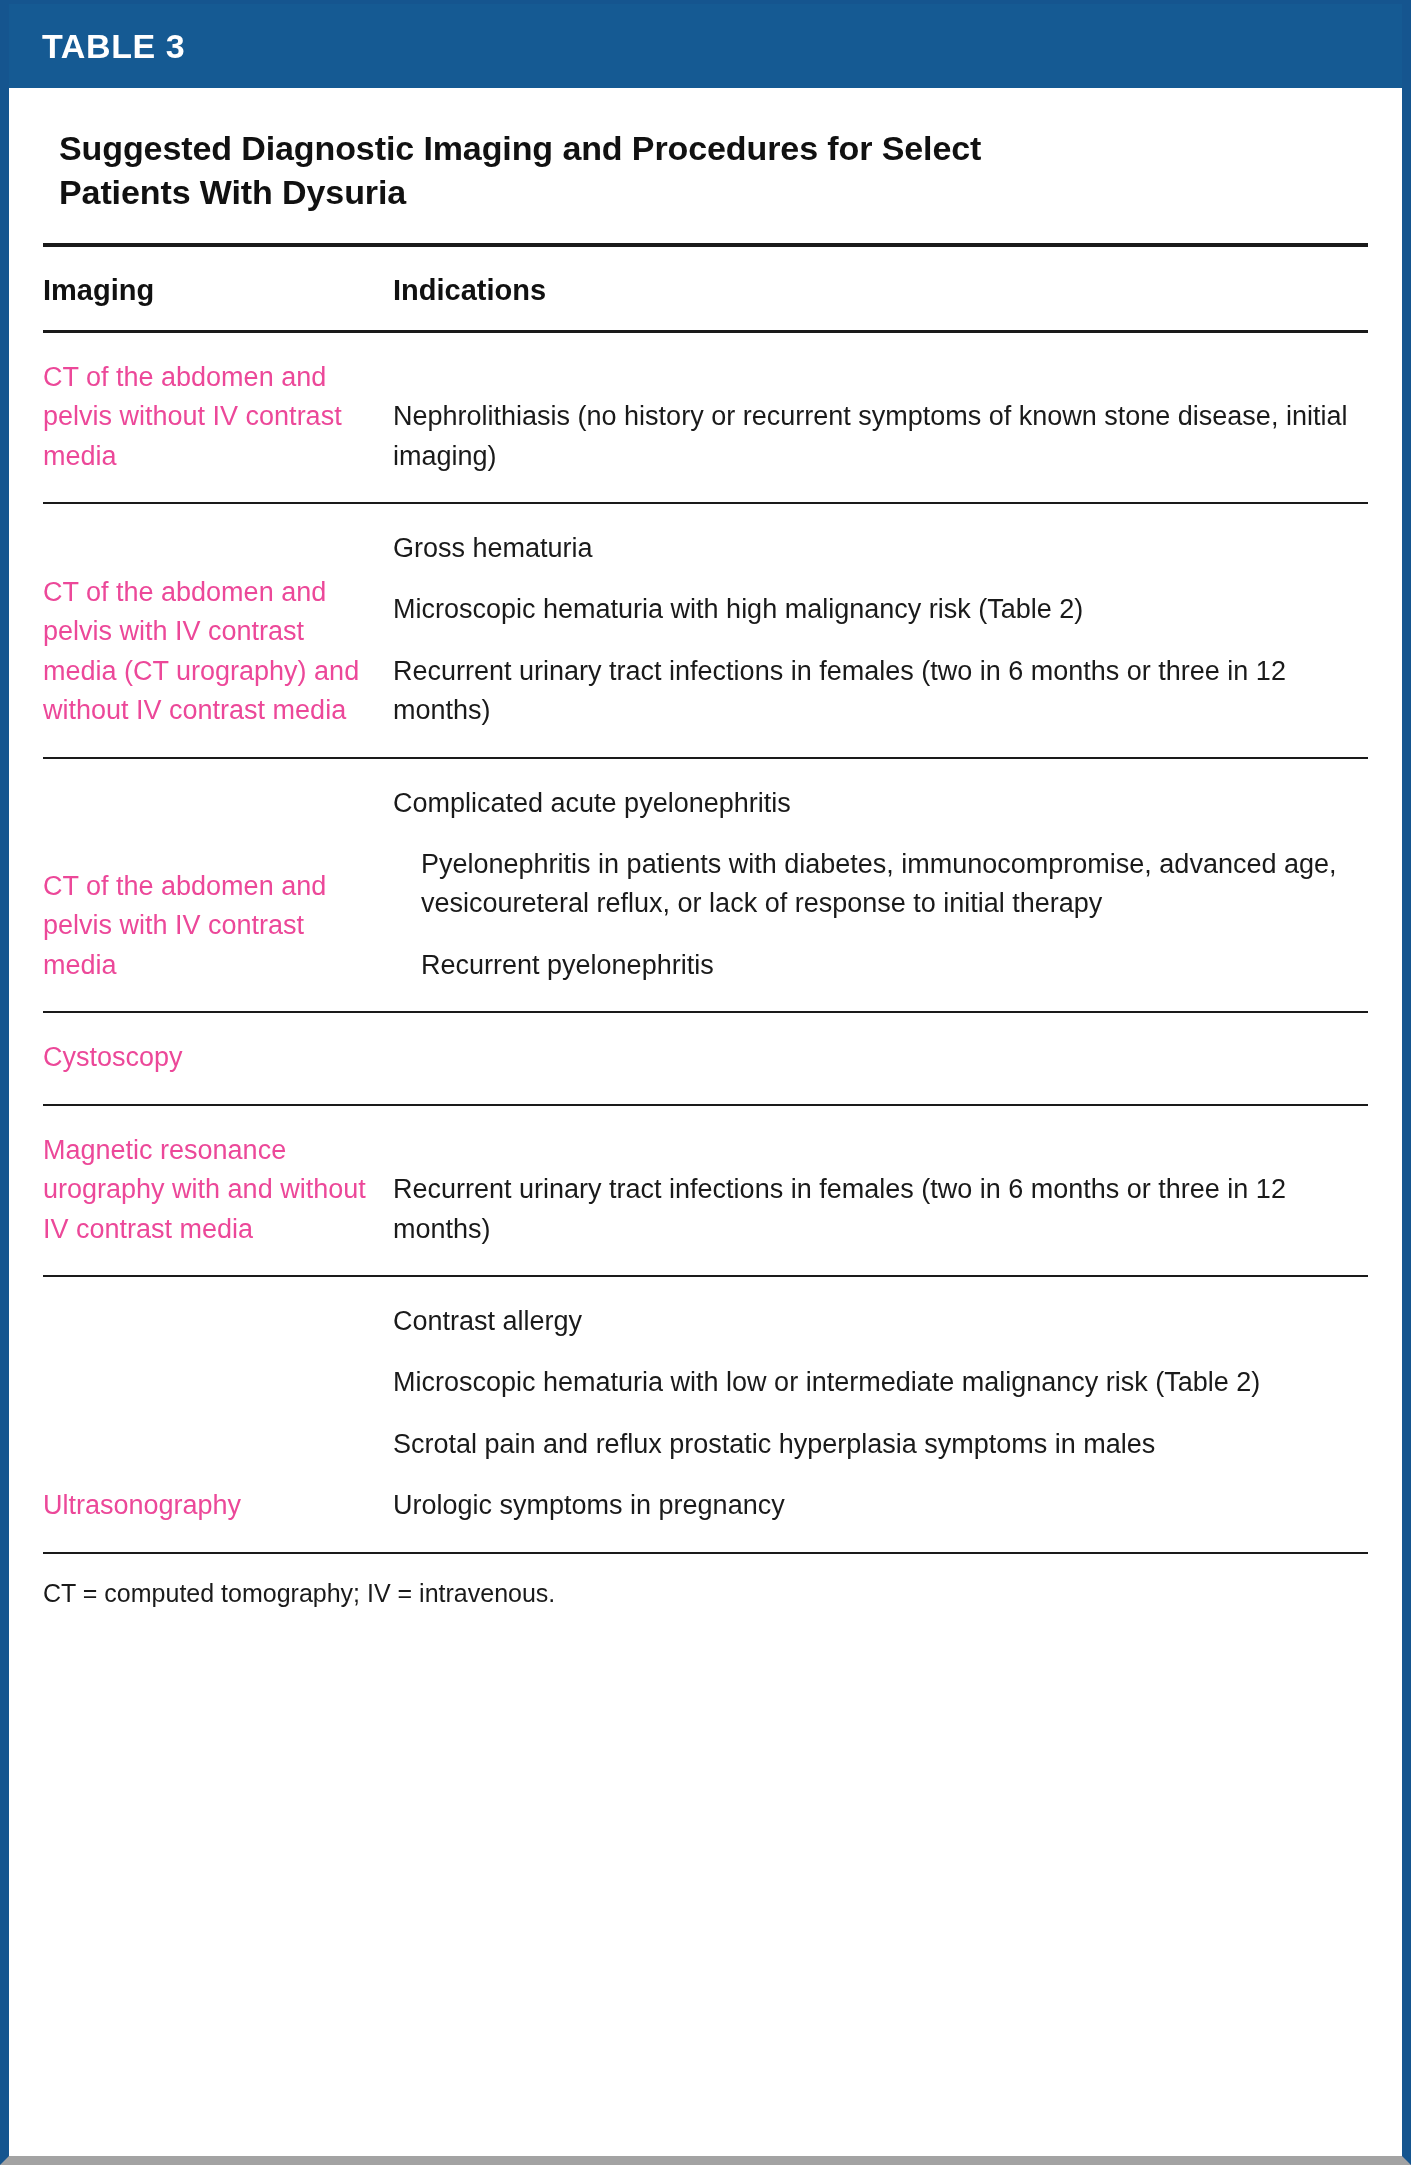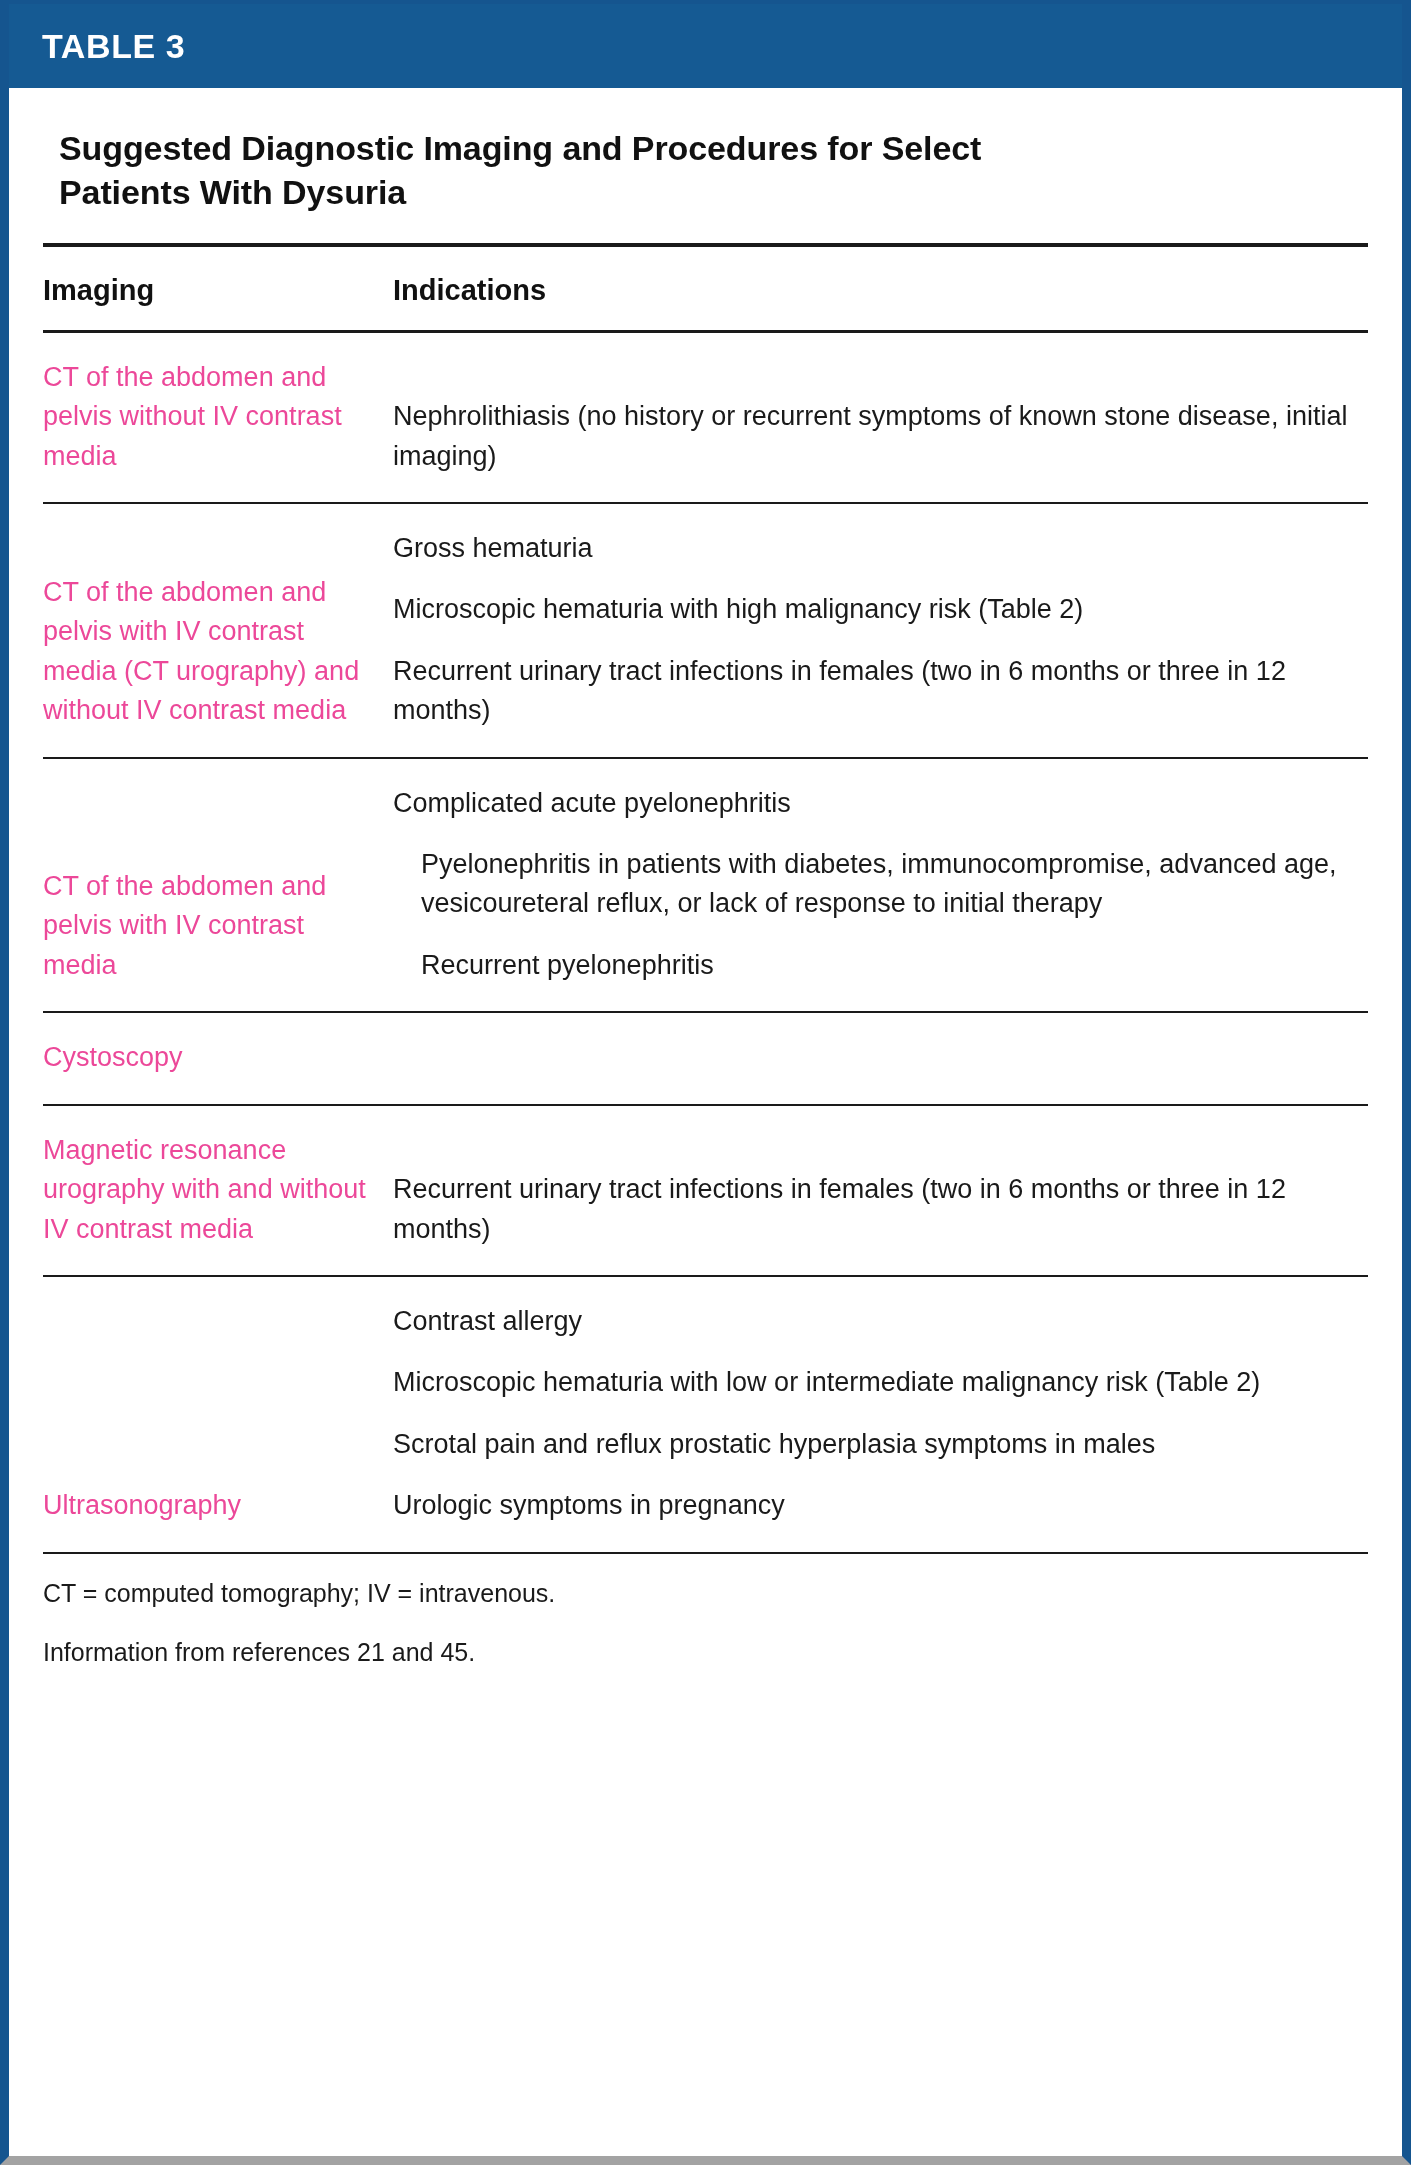--- a/index.html
+++ b/index.html
@@ -235,17 +235,16 @@
         <div class="ind-item">Contrast allergy</div>
         <div class="ind-item">Microscopic hematuria with low or intermediate malignancy risk (Table 2)</div>
         <div class="ind-item">Scrotal pain and reflux prostatic hyperplasia symptoms in males</div>
         <div class="ind-item">Urologic symptoms in pregnancy</div>
       </div>
     </div>
     <div class="rule-thin"></div>
 
     <div class="footnotes">
       <div class="footnote">CT = computed tomography; IV = intravenous.</div>
-      <div class="footnote">Information from references 21 and 45.</div>
     </div>
 
   </div>
 </div>
 
 </body></html>

